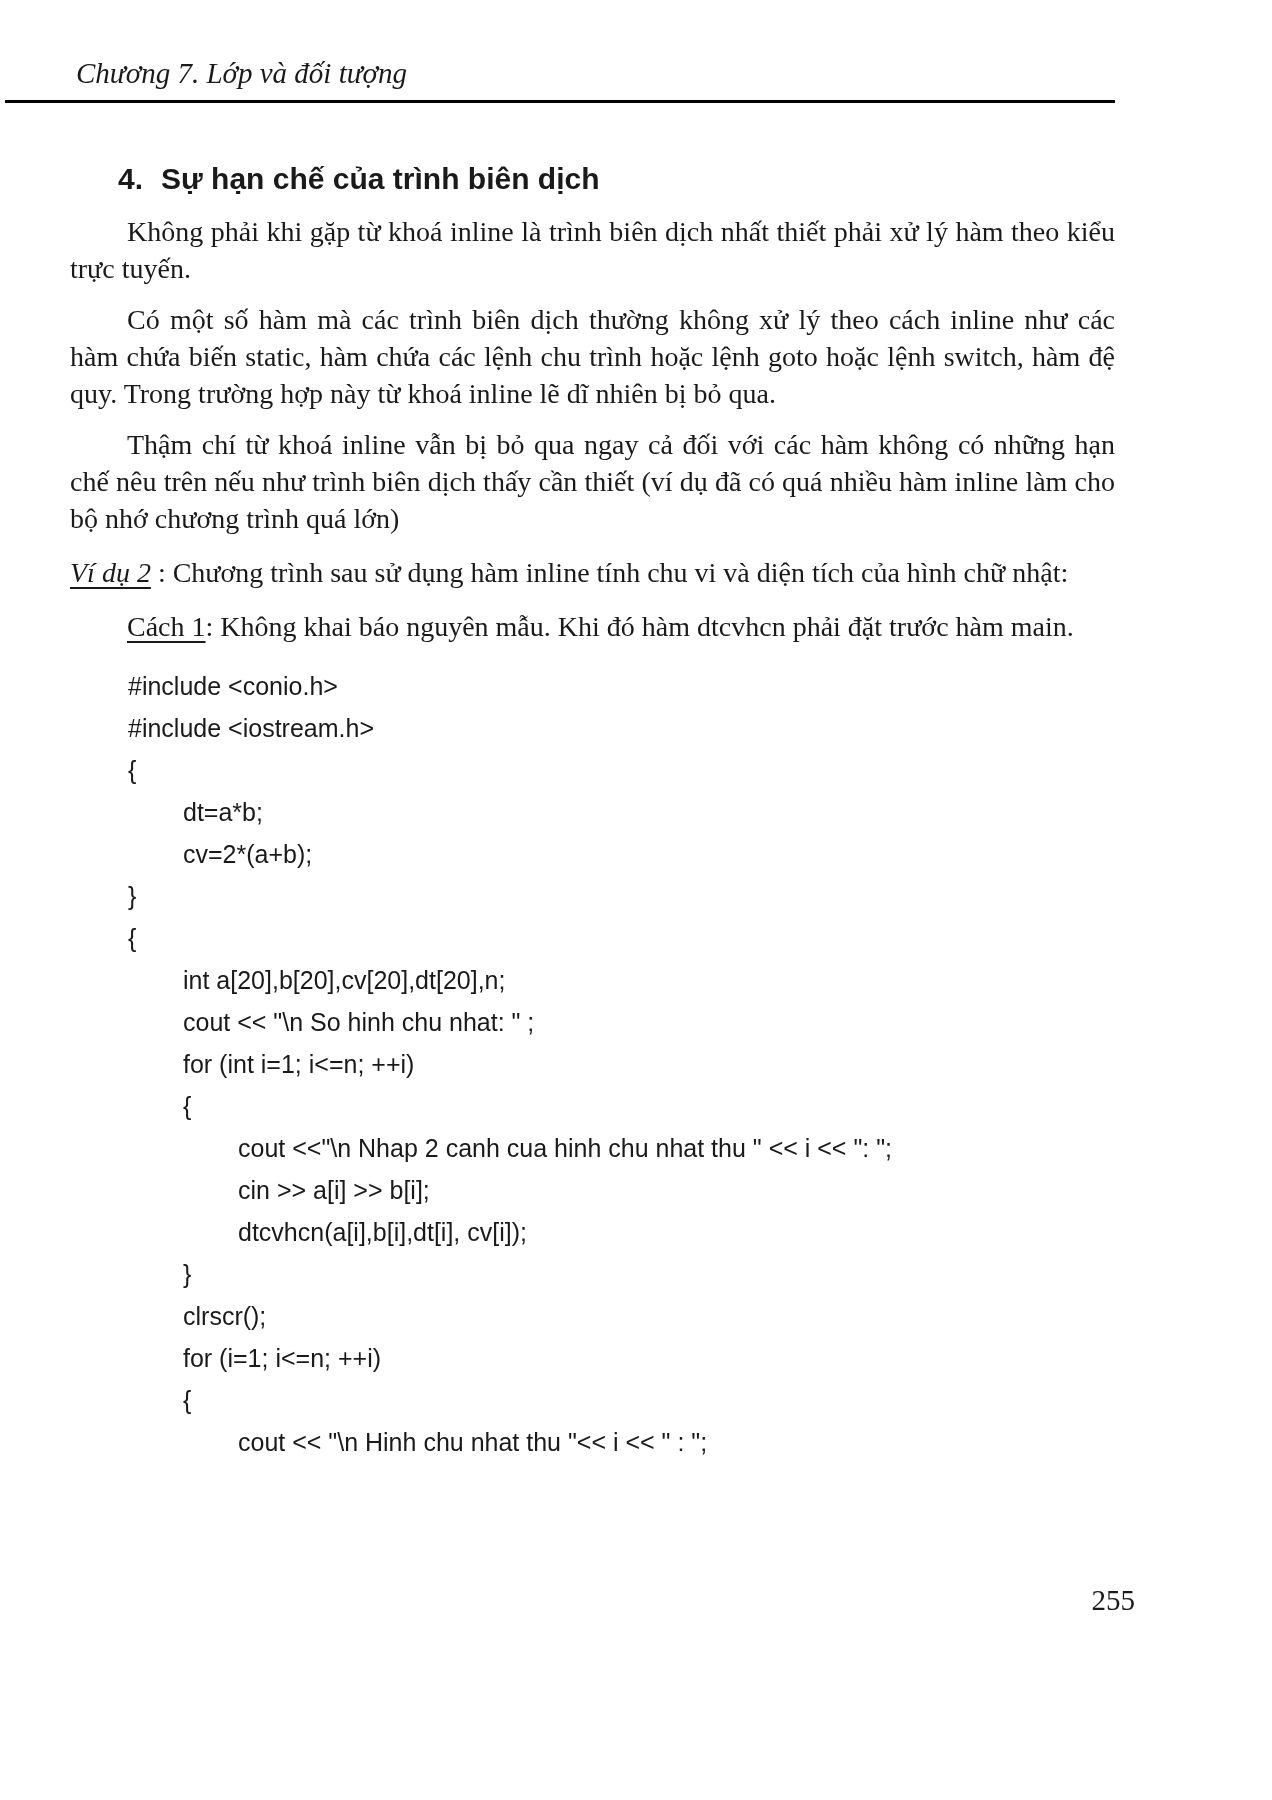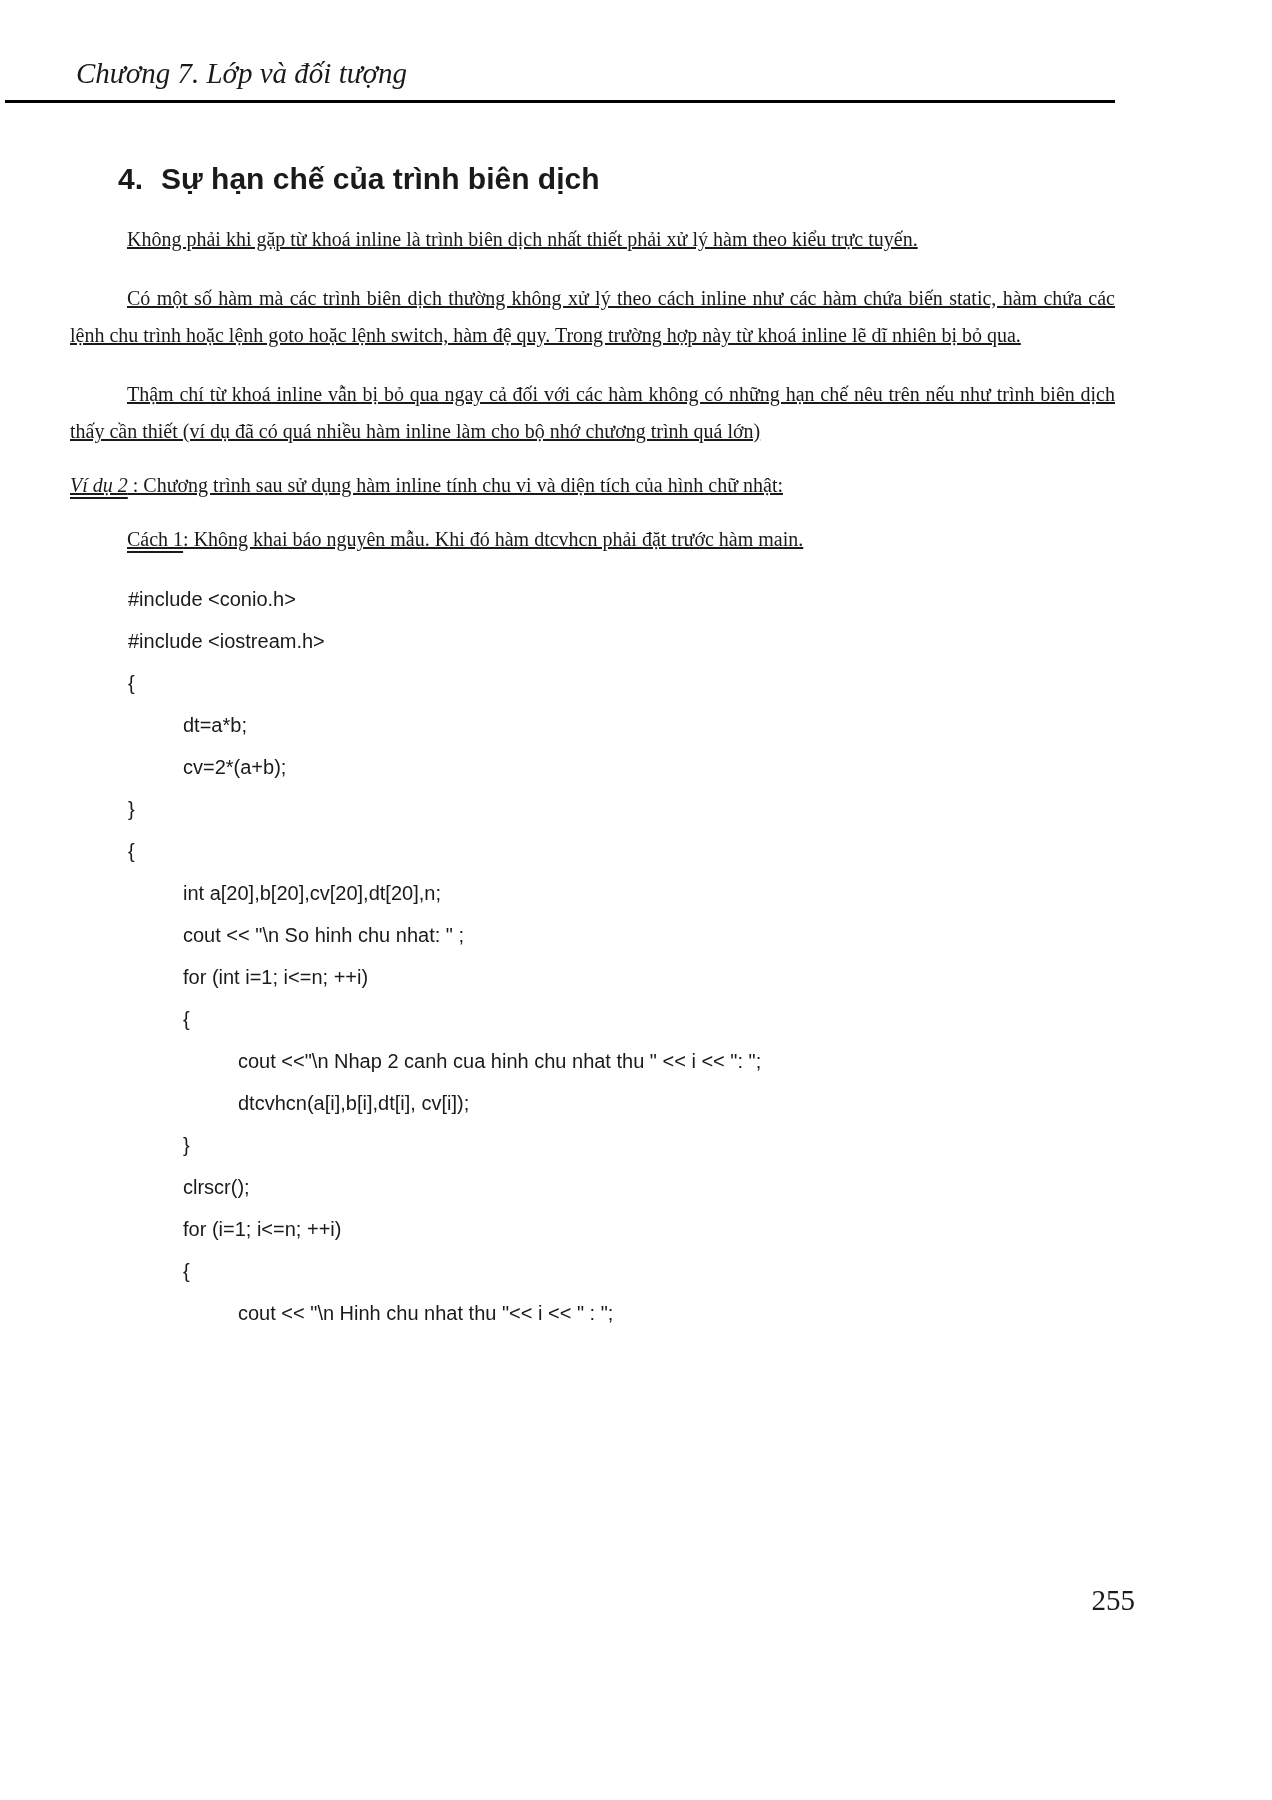--- a/index.html
+++ b/index.html
@@ -33,45 +33,44 @@
     margin: 56px 0 0 48px;
     font-family: "Liberation Sans", "DejaVu Sans", sans-serif;
     font-weight: bold;
     font-size: 30px;
     line-height: 40px;
     display: flex;
   }
   .section-heading .num { margin-right: 18px; }
   
   p.body {
-    font-size: 20px;
+    font-size: 28px;
     line-height: 37px;
     text-align: justify;
     text-indent: 57px;
-    margin: 22px 0 0 0;
-    text-decoration: underline;
+    margin: 14px 0 0 0;
   }
   p.body.noindent { text-indent: 0; }
   p.body.example { margin-top: 17px; }
   .u-italic {
     font-style: italic;
     text-decoration: underline;
     text-decoration-thickness: 2px;
     text-underline-offset: 5px;
   }
   .u-plain {
     text-decoration: underline;
     text-decoration-thickness: 2px;
     text-underline-offset: 5px;
   }
   
   .code-block {
     margin-top: 20px;
     font-family: "Liberation Sans", "DejaVu Sans", sans-serif;
-    font-size: 20px;
+    font-size: 25px;
   }
   .code-line { line-height: 42px; white-space: pre; }
   .ind0 { margin-left: 58px;  }
   .ind1 { margin-left: 113px; }
   .ind2 { margin-left: 168px; }
   
   .page-number {
     position: absolute;
     right: 137px;
     top: 1584px;
@@ -107,20 +106,21 @@
     <div class="code-line ind0">{</div>
     <div class="code-line ind1">dt=a*b;</div>
     <div class="code-line ind1">cv=2*(a+b);</div>
     <div class="code-line ind0">}</div>
     <div class="code-line ind0">{</div>
     <div class="code-line ind1">int a[20],b[20],cv[20],dt[20],n;</div>
     <div class="code-line ind1">cout &lt;&lt; "\n So hinh chu nhat: " ;</div>
     <div class="code-line ind1">for (int i=1; i&lt;=n; ++i)</div>
     <div class="code-line ind1">{</div>
     <div class="code-line ind2">cout &lt;&lt;"\n Nhap 2 canh cua hinh chu nhat thu " &lt;&lt; i &lt;&lt; ": ";</div>
+    <div class="code-line ind2">cin &gt;&gt; a[i] &gt;&gt; b[i];</div>
     <div class="code-line ind2">dtcvhcn(a[i],b[i],dt[i], cv[i]);</div>
     <div class="code-line ind1">}</div>
     <div class="code-line ind1">clrscr();</div>
     <div class="code-line ind1">for (i=1; i&lt;=n; ++i)</div>
     <div class="code-line ind1">{</div>
     <div class="code-line ind2">cout &lt;&lt; "\n Hinh chu nhat thu "&lt;&lt; i &lt;&lt; " : ";</div>
   </div>
 
 </div>
 

